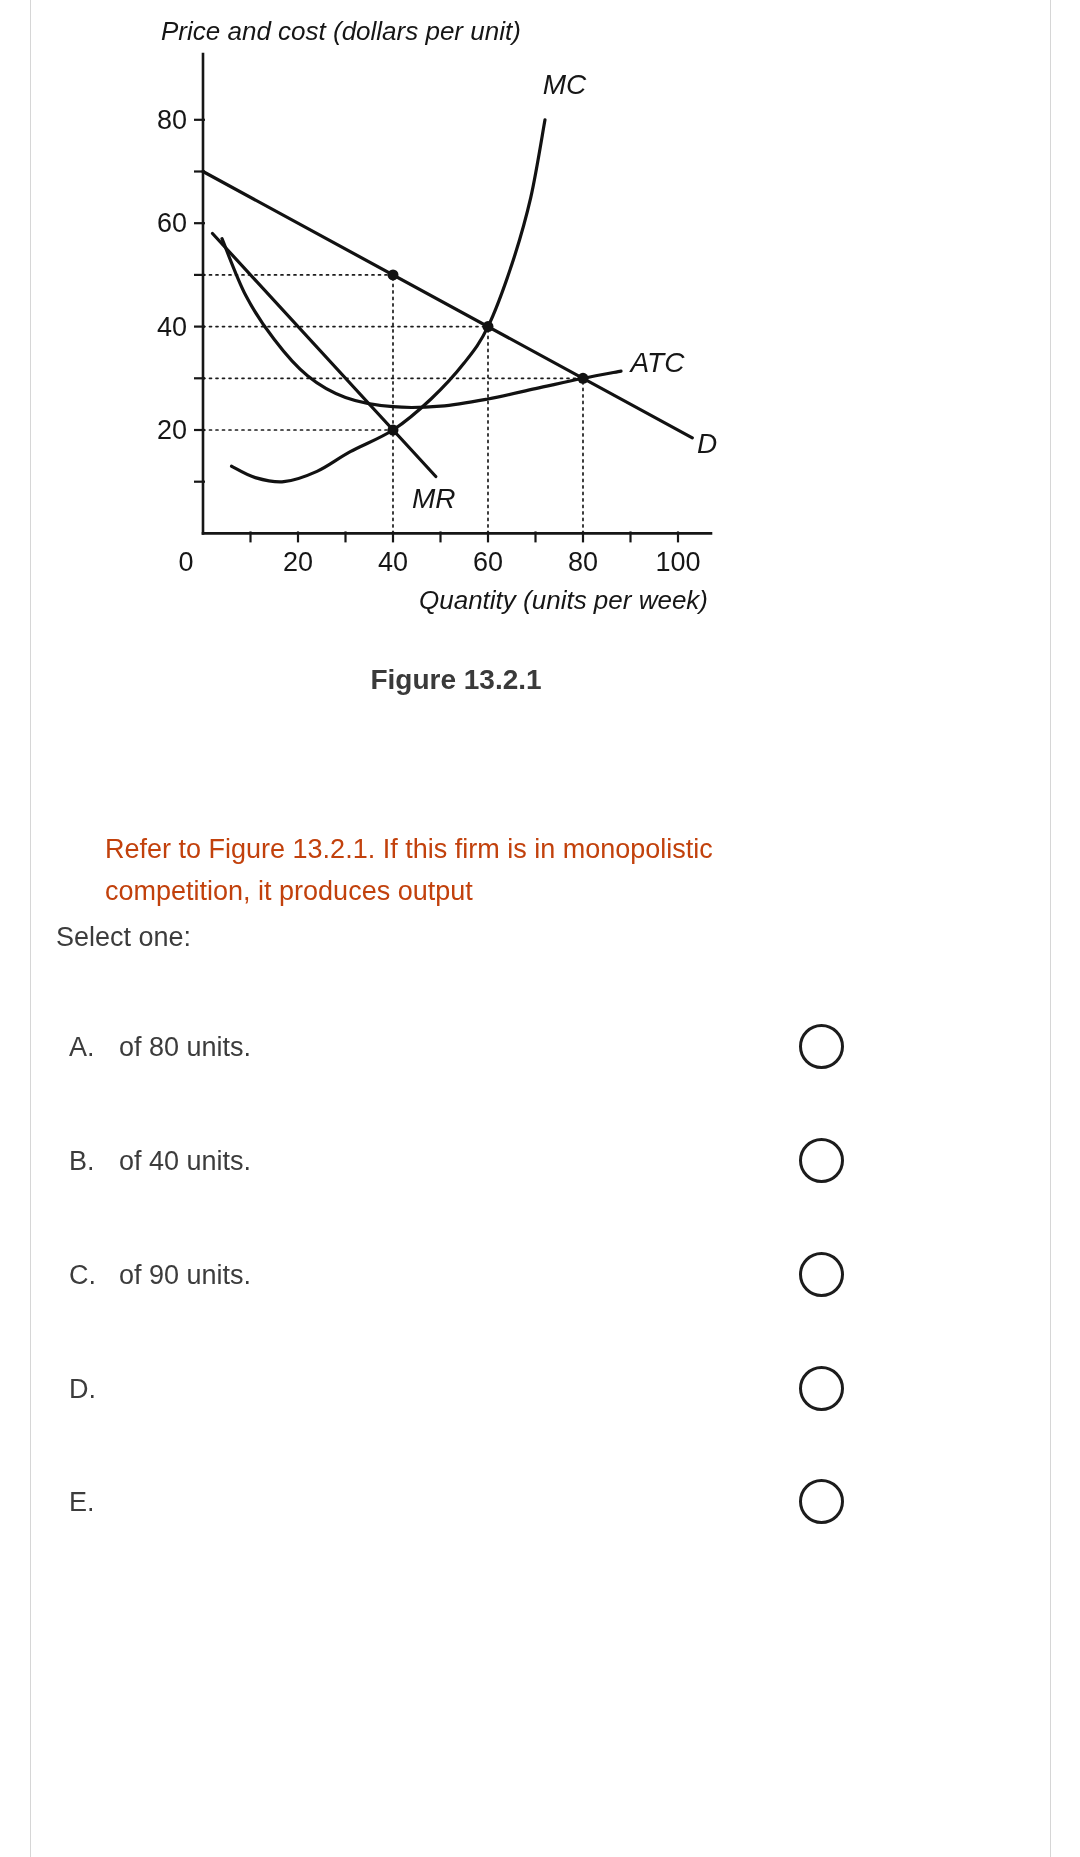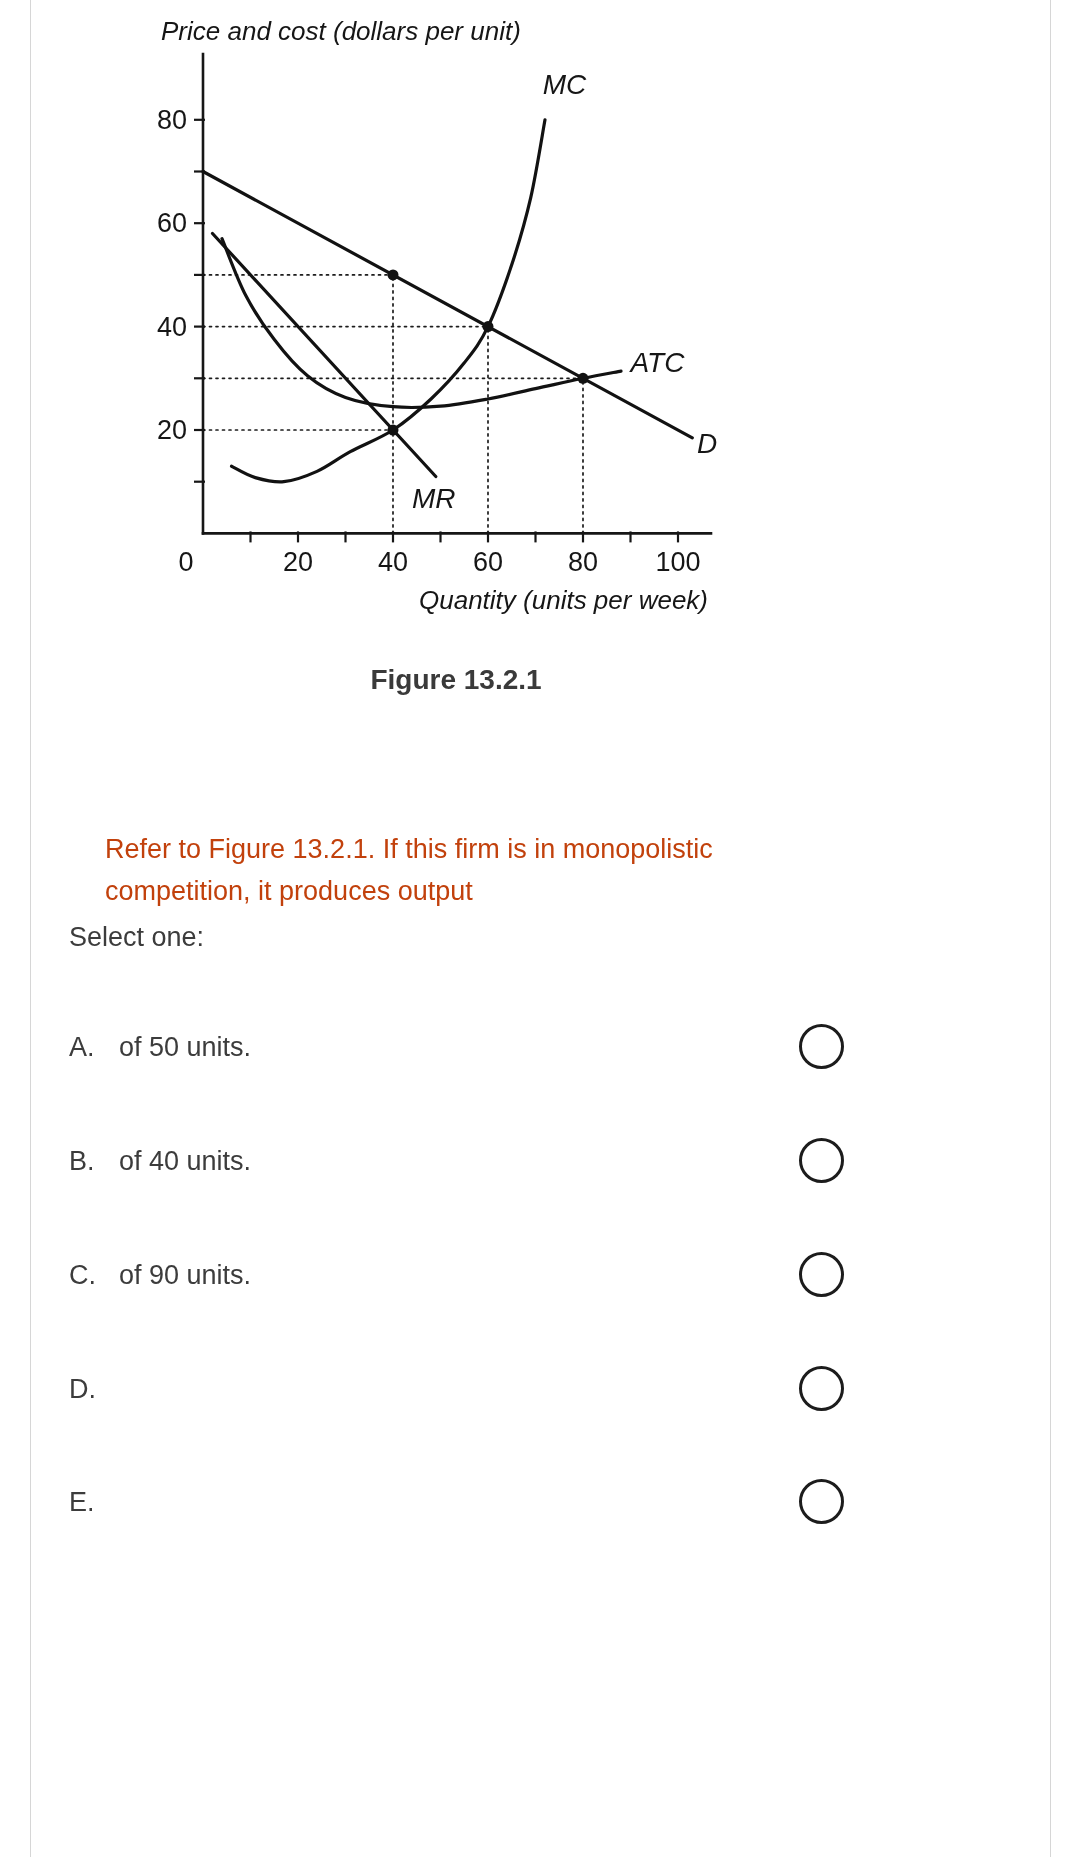--- a/index.html
+++ b/index.html
@@ -3,21 +3,21 @@
 <meta charset="utf-8">
 <style>
   html,body{margin:0;padding:0;background:#ffffff;}
   body{width:1080px;height:1857px;position:relative;font-family:"Liberation Sans",sans-serif;color:#3c3c3c;}
   .page{position:absolute;left:30px;top:0;width:1019px;height:1857px;background:#fff;
         border-left:1px solid #d6d6d6;border-right:1px solid #d6d6d6;}
   .figure{position:absolute;left:105px;top:8px;width:620px;height:615px;}
   .caption{position:absolute;left:115px;top:664px;width:620px;text-align:center;
            font-size:28px;font-weight:bold;color:#3a3a3a;}
   .question{position:absolute;left:38px;top:828px;width:716px;font-size:27px;line-height:42px;color:#c2410c;margin-left:36px;}
-  .select-one{position:absolute;left:38px;top:922px;font-size:27px;color:#3c3c3c;}
+  .select-one{position:absolute;left:25px;top:922px;font-size:27px;color:#3c3c3c;}
   .option{position:absolute;left:38px;width:944px;height:48px;display:flex;align-items:center;font-size:27px;color:#3c3c3c;}
   .opt-letter{display:inline-block;width:50px;flex:0 0 50px;}
   .opt-text{display:inline-block;}
   .radio{position:absolute;left:730px;top:1px;width:45px;height:45px;box-sizing:border-box;
          border:3.5px solid #1c1c1c;border-radius:50%;background:#fff;cursor:pointer;}
   
   svg .axis{stroke:#161616;stroke-width:2.6;stroke-linecap:square;fill:none;}
   svg .tick{stroke:#161616;stroke-width:2.2;}
   svg .guide{stroke:#1c1c1c;stroke-width:1.7;stroke-dasharray:2 4.5;stroke-linecap:round;}
   svg .curve{stroke:#121212;stroke-width:3.2;fill:none;stroke-linecap:round;stroke-linejoin:round;}
@@ -89,21 +89,21 @@
   </div>
 
   <div class="caption">Figure 13.2.1</div>
 
   <div class="question">Refer to Figure 13.2.1. If this firm is in monopolistic competition, it produces output</div>
 
   <div class="select-one">Select one:</div>
 
   <div class="option" style="top:1023px">
     <span class="opt-letter">A.</span>
-    <span class="opt-text">of 50 units.</span>
+    <span class="opt-text">of 80 units.</span>
     <span class="radio"></span>
   </div>
 
   <div class="option" style="top:1137px">
     <span class="opt-letter">B.</span>
     <span class="opt-text">of 40 units.</span>
     <span class="radio"></span>
   </div>
 
   <div class="option" style="top:1251px">

